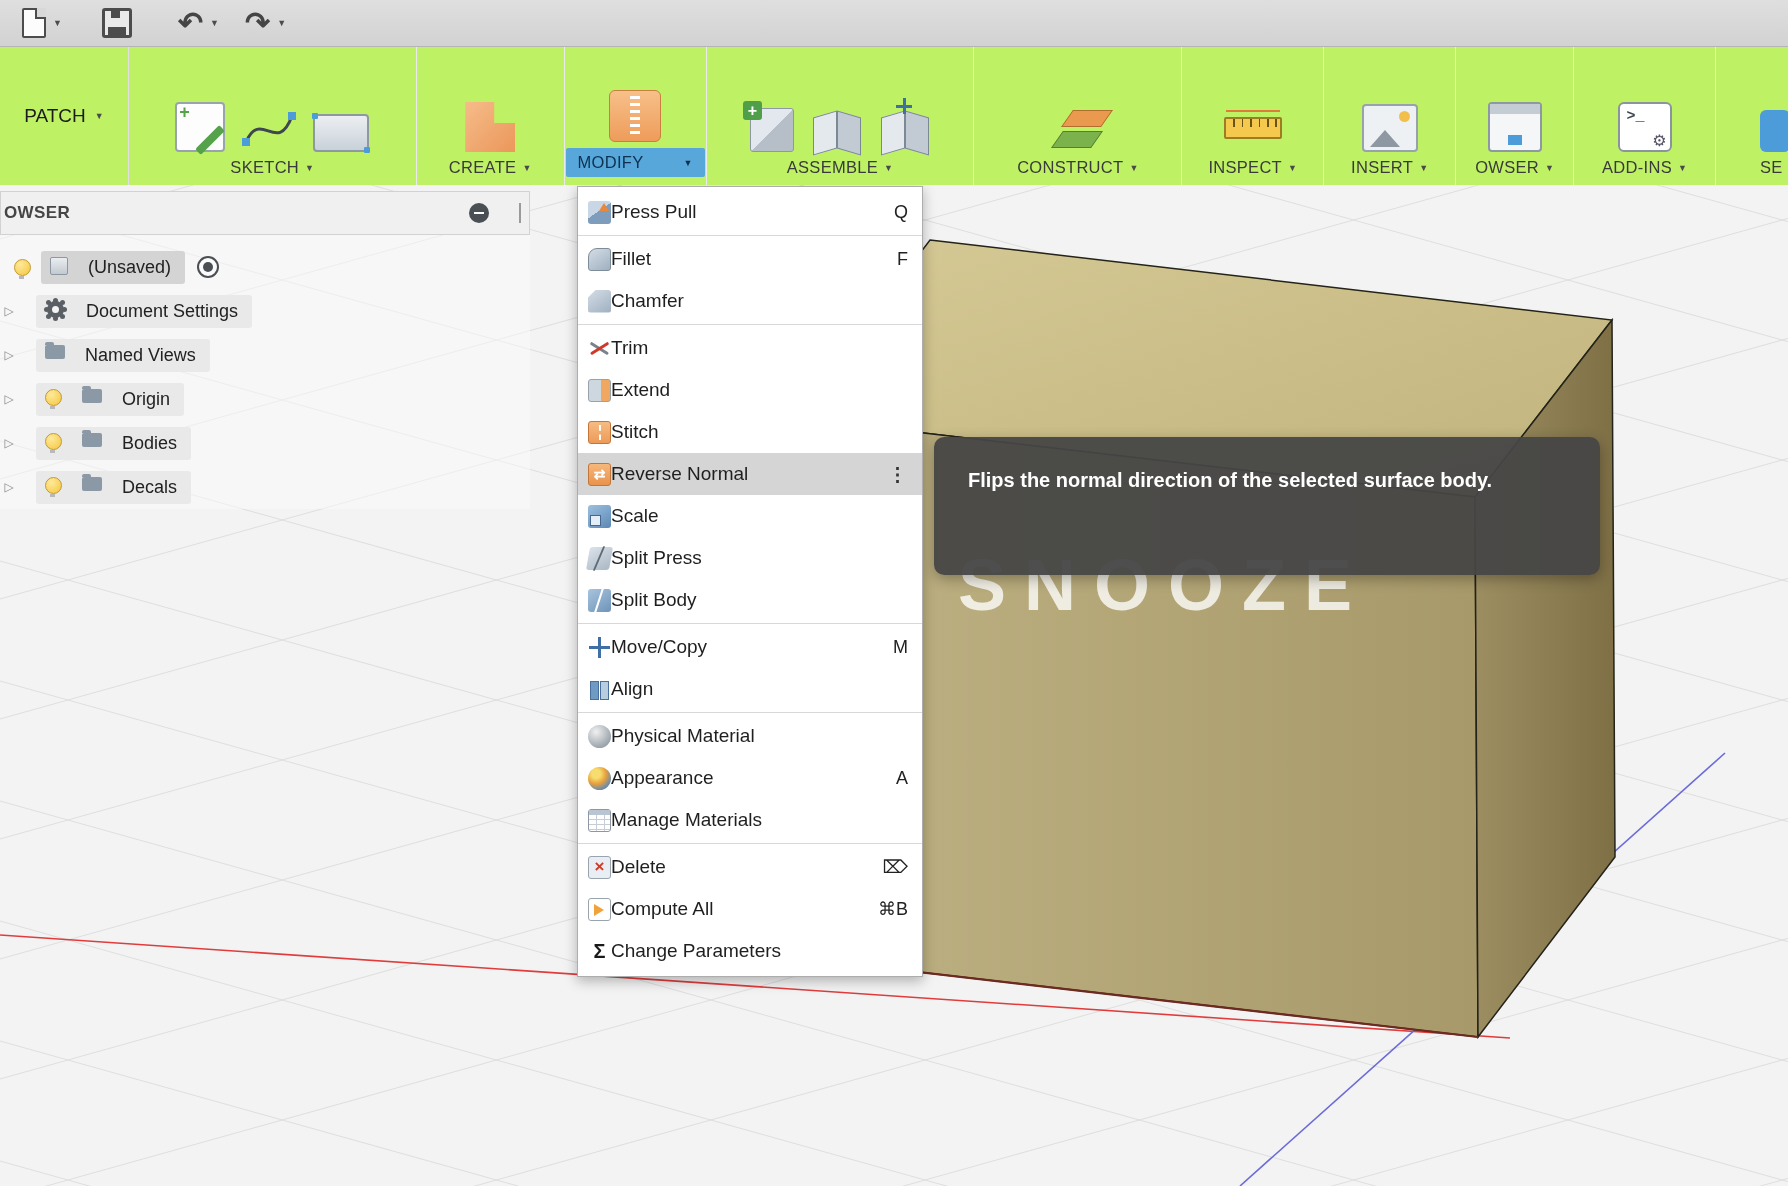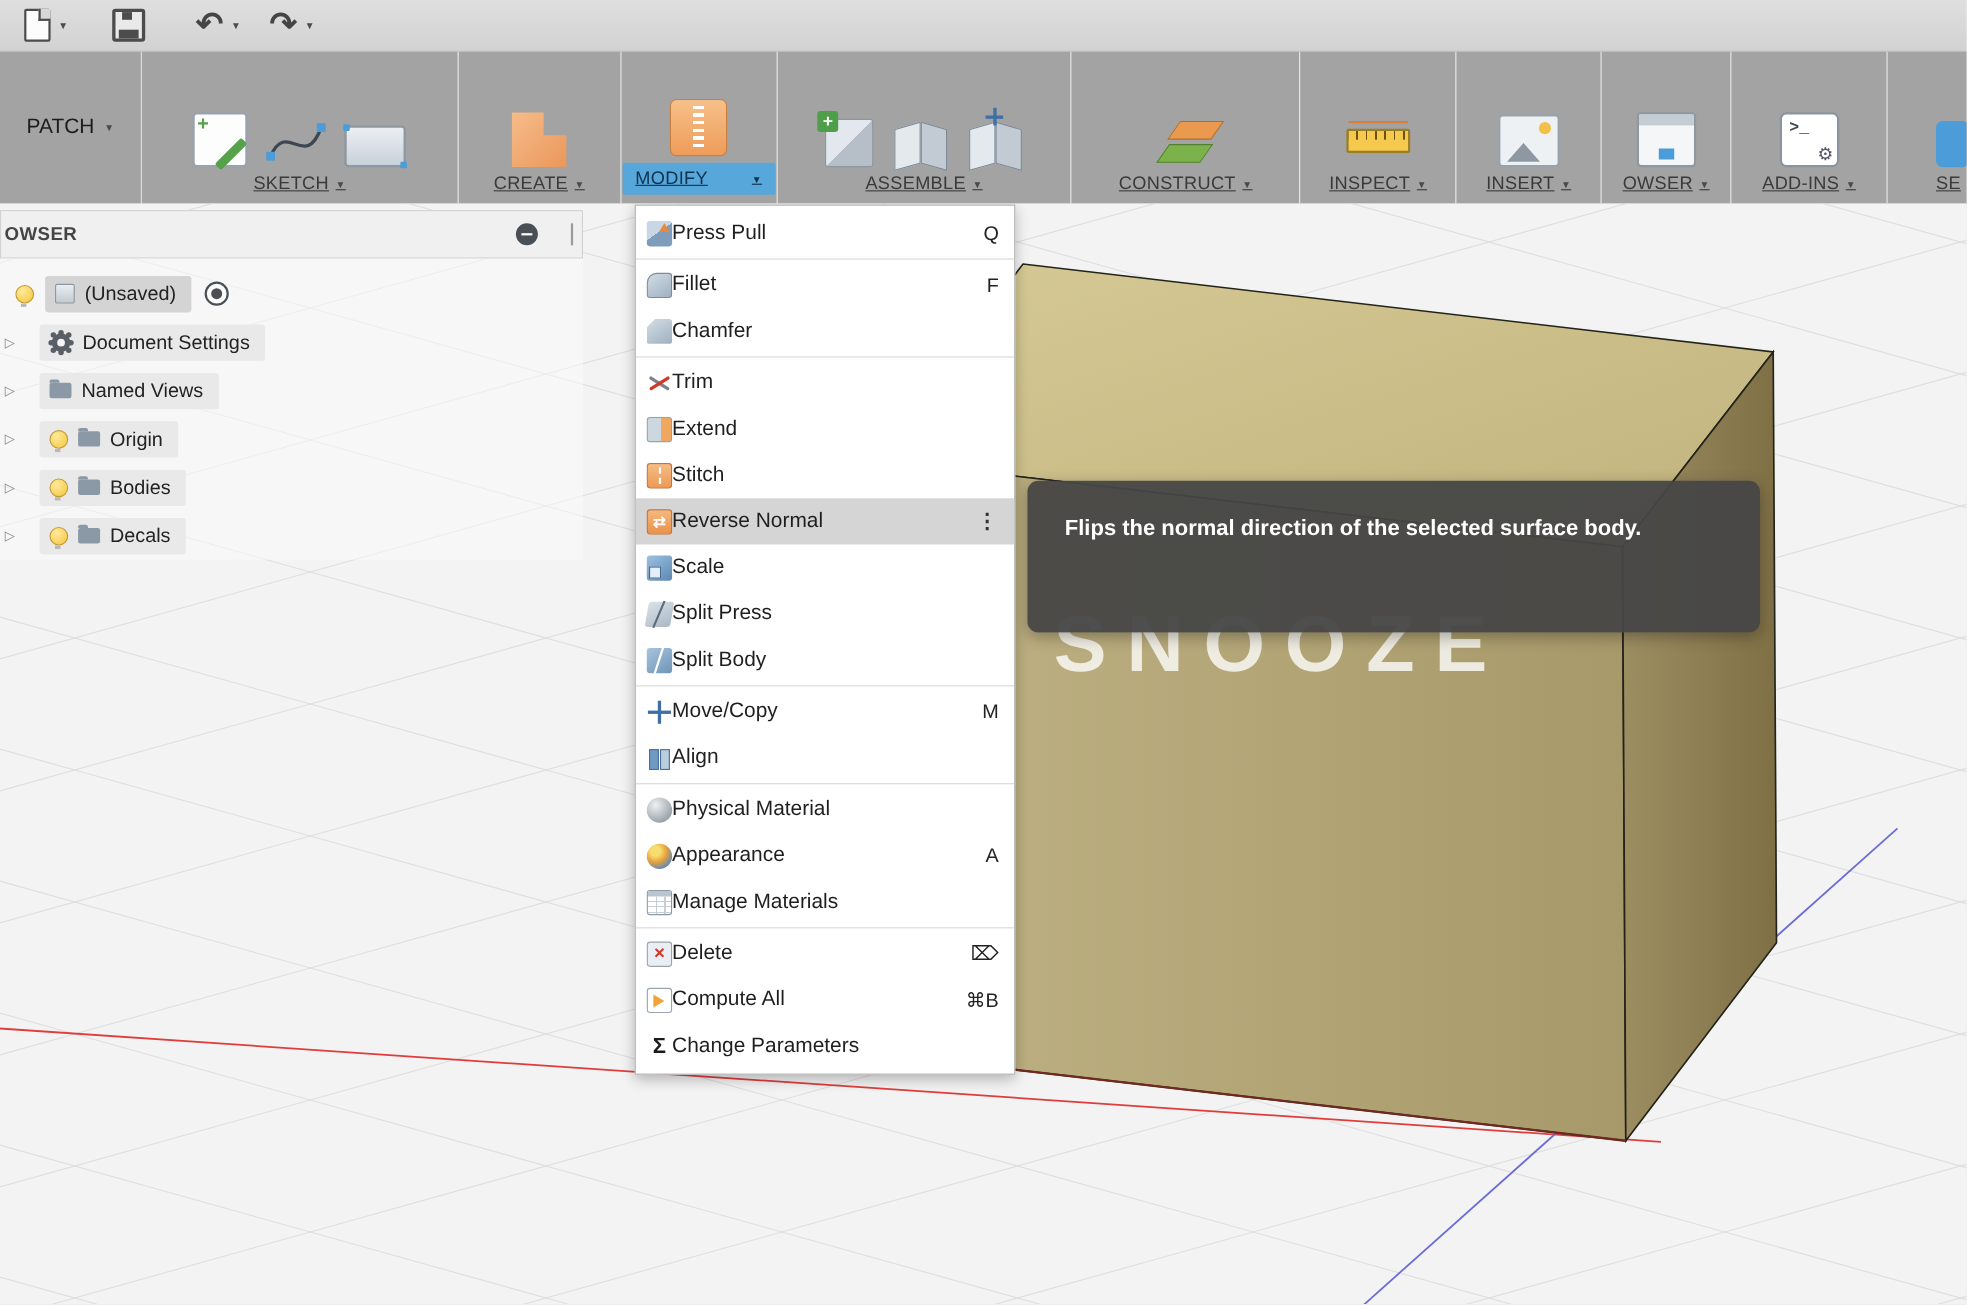--- a/index.html
+++ b/index.html
@@ -14,30 +14,30 @@
   .qa-caret{font-size:9px;color:#4c4c4c;}
   .ic-file{width:20px;height:26px;background:#fcfcfc;border:2px solid #4c4c4c;border-radius:2px;position:relative;}
   .ic-file::after{content:"";position:absolute;top:-2px;right:-2px;width:9px;height:9px;background:#d8d8d8;
     border-left:2px solid #4c4c4c;border-bottom:2px solid #4c4c4c;}
   .ic-save{width:24px;height:24px;border:3px solid #4c4c4c;border-radius:3px;background:#e9e9e9;position:relative;}
   .ic-save::before{content:"";position:absolute;top:0;left:6px;width:9px;height:7px;background:#4c4c4c;}
   .ic-save::after{content:"";position:absolute;bottom:0;left:3px;right:3px;height:8px;background:#4c4c4c;}
   .qa-arrow{font-size:30px;line-height:24px;color:#454545;font-weight:700;}
 
   
-  .ribbon{height:138px;background:#a3a3a3;border-bottom:1px solid #cfcfcf;display:flex;}
+  .ribbon{height:138px;background:#bef264;border-bottom:1px solid #cfcfcf;display:flex;}
   .ws{width:128px;display:flex;align-items:center;justify-content:center;gap:9px;
       font-size:19px;color:#1c1c1c;border-right:1px solid #e0e0e0;cursor:pointer;}
   .grp{display:flex;flex-direction:column;align-items:center;justify-content:flex-end;
        padding:6px 0 8px;border-right:1px solid #eaeaea;box-sizing:border-box;}
   .w-sketch{width:288px}.w-create{width:148px}.w-modify{width:142px}.w-assemble{width:268px}
   .w-construct{width:208px}.w-inspect{width:142px}.w-insert{width:132px}.w-make{width:118px}
   .w-addins{width:142px}.w-se{width:72px;overflow:hidden;align-items:flex-start;border-right:none;}
   .gi-row{display:flex;align-items:flex-end;gap:16px;height:76px;margin-bottom:6px;}
-  .glabel{display:flex;align-items:center;gap:6px;font-size:16.5px;color:#3a3a3a;letter-spacing:.3px;cursor:pointer;text-decoration:underline;}
+  .glabel{display:flex;align-items:center;gap:6px;font-size:16.5px;color:#3a3a3a;letter-spacing:.3px;cursor:pointer;}
   .caret{font-size:9px;color:#4a4a4a;}
   .glabel.active{background:#57a7da;color:#0d3250;padding:5px 12px;border-radius:2px;gap:40px;}
   .glabel.active .caret{color:#0d3250;}
 
   
   .ti{position:relative;display:inline-block;}
   .ic-sketch{width:46px;height:46px;background:#fdfdfd;border:2px solid #99a3ad;border-radius:4px;}
   .ic-sketch::after{content:"";position:absolute;right:-4px;bottom:6px;width:34px;height:8px;background:#56a24a;
     border-radius:2px;transform:rotate(-45deg);}
   .ic-sketch::before{content:"+";position:absolute;left:2px;top:-2px;color:#56a24a;font-size:18px;font-weight:700;}
@@ -90,21 +90,21 @@
   
   .browser{position:absolute;left:0;top:6px;width:530px;z-index:30;}
   .br-header{height:44px;background:#f0f0f0;border:1px solid #d2d2d2;display:flex;align-items:center;box-sizing:border-box;}
   .br-title{margin-left:3px;font-size:17px;font-weight:700;color:#454545;letter-spacing:.4px;}
   .collapse-btn{margin-left:auto;margin-right:30px;width:20px;height:20px;border-radius:50%;background:#4a4f55;position:relative;cursor:pointer;}
   .collapse-btn::after{content:"";position:absolute;left:5px;top:9px;width:10px;height:2px;background:#fff;}
   .splitter{width:2px;height:20px;background:#9a9a9a;margin-right:8px;}
   .br-body{padding:10px 0 0 0;background:rgba(250,250,250,.55);}
   .br-row{height:44px;display:flex;align-items:center;}
   .tri{width:18px;color:#8a8a8a;font-size:12px;text-align:center;flex:0 0 18px;cursor:pointer;}
-  .pill{display:flex;align-items:center;gap:9px;background:#e9e9e9;border-radius:3px;padding:6px 14px 6px 9px;
+  .pill{display:flex;align-items:flex-start;gap:20px;background:#e9e9e9;border-radius:3px;padding:6px 14px 6px 9px;
         font-size:18px;color:#222;cursor:pointer;}
   .pill.sel{background:#d4d4d4;}
   .bulb{width:15px;height:15px;border-radius:50%;background:radial-gradient(circle at 35% 30%,#ffe999,#f4c63f);
         border:1px solid #c29a33;position:relative;flex:0 0 15px;}
   .bulb::after{content:"";position:absolute;left:4px;bottom:-4px;width:5px;height:3px;background:#b9b9b9;}
   .folder{width:20px;height:14px;background:#8b99a7;border-radius:2px;position:relative;flex:0 0 20px;}
   .folder::before{content:"";position:absolute;top:-3px;left:0;width:9px;height:3px;background:#8b99a7;border-radius:2px 2px 0 0;}
   .cube-ic{width:16px;height:16px;background:linear-gradient(180deg,#eaeef2,#c2c9d0);border:1px solid #8d98a2;border-radius:2px;flex:0 0 16px;}
   .gear-ic{width:17px;height:17px;border-radius:50%;background:#5a5f66;position:relative;flex:0 0 17px;margin:0 2px;
     box-shadow:0 -9px 0 -6px #5a5f66,0 9px 0 -6px #5a5f66,-9px 0 0 -6px #5a5f66,9px 0 0 -6px #5a5f66,

